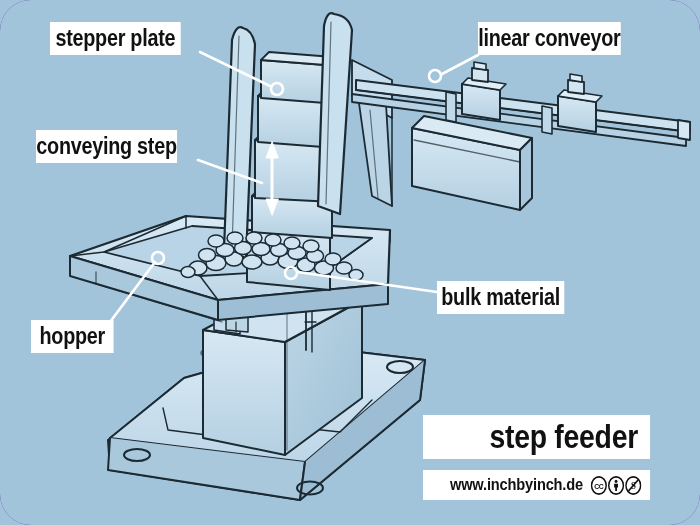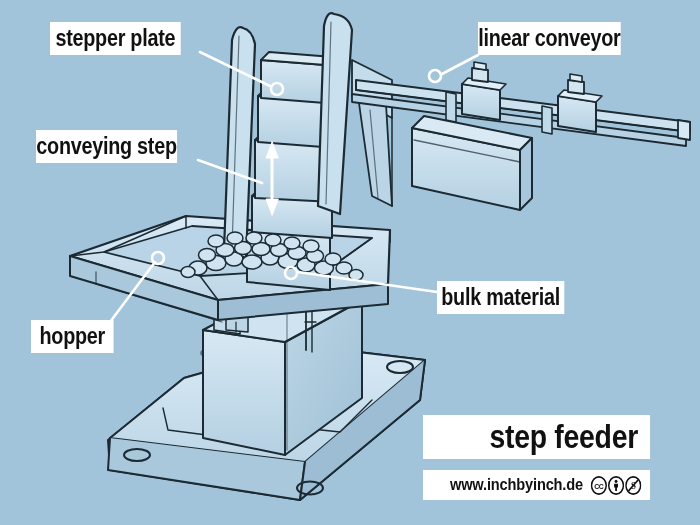--- a/index.html
+++ b/index.html
@@ -67,21 +67,21 @@
   }
   .cc-row {
     display: flex;
     align-items: center;
     gap: 1px;
   }
 </style>
 </head>
 <body>
 
-<div id="stage" style="background: #4c1d95;">
+<div id="stage" style="background: #4c1d95; border-radius: 31px;">
 
   <svg id="artwork" viewBox="0 0 700 525">
     <defs>
       <linearGradient id="metalFace" x1="0" y1="0" x2="0" y2="1">
         <stop offset="0%" stop-color="#d7e8f3"></stop>
         <stop offset="100%" stop-color="#b4d0e2"></stop>
       </linearGradient>
       <linearGradient id="metalFaceDark" x1="0" y1="0" x2="1" y2="1">
         <stop offset="0%" stop-color="#bcd6e6"></stop>
         <stop offset="100%" stop-color="#9fc0d5"></stop>

